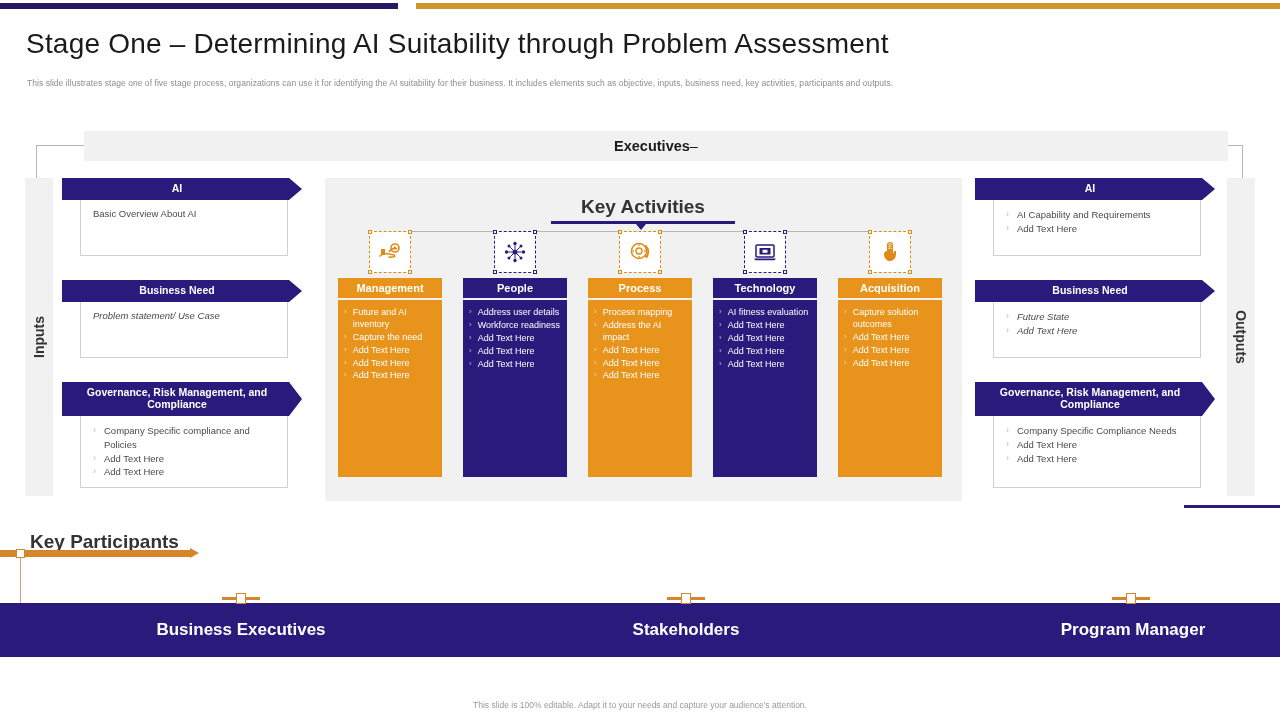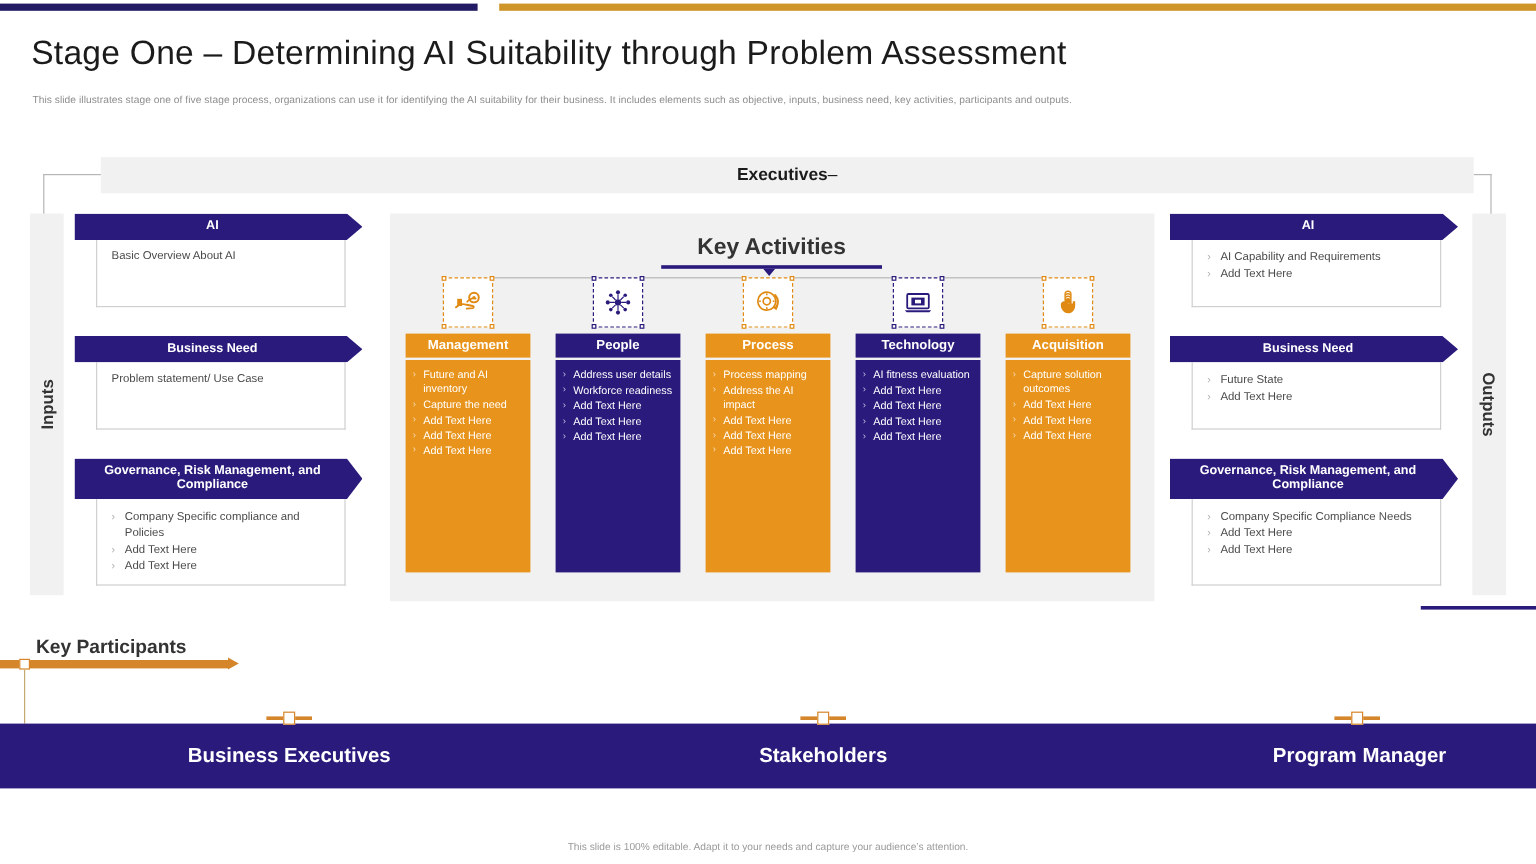--- a/index.html
+++ b/index.html
@@ -73,21 +73,21 @@
   }
   .chev.two { height:34px; }
   .body {
     border:1px solid #d0d0d0; border-top:none; background:#fff;
     padding:8px 10px 16px 12px; margin:0 14px 0 18px;
   }
   .body.plain { font-size:9.5px; color:#4a4a4a; }
   .bul { display:flex; gap:8px; font-size:9.5px; color:#4a4a4a; line-height:1.45; }
   .bul .g { color:#b0b0b0; font-size:9px; }
   .h-ai     .body { height:56px; }
-  .h-bn     .body { height:56px; }
+  .h-bn     .body { height:56px;font-style:italic; }
   .h-grc    .body { height:72px; }
 
   
   .kapanel {
     position:absolute; left:325px; top:178px; width:637px; height:323px;
     background:#f1f1f1;
   }
   .katitle {
     position:absolute; left:553px; top:196px; width:180px;
     text-align:center; font-size:19px; font-weight:700; color:#333;
@@ -133,21 +133,21 @@
   .colbody .bul { color:#fff; font-size:9px; gap:6px; line-height:1.32; margin-bottom:1px; }
   .colbody .bul .g { color:#f4d9ae; font-size:8px; }
   .colbody.nv .bul .g { color:#bcb4dd; }
 
   
   .tree { position:absolute; background:#b6b6b6; }
 
   
   .kp-label {
     position:absolute; left:30px; top:531px;
-    font-size:16px; font-weight:700; color:#333;
+    font-size:19px; font-weight:700; color:#333;
   }
   .kp-bar {
     position:absolute; left:0; top:550px; width:190px; height:7px;
     background:#d5862a;
   }
   .kp-bar::after {
     content:""; position:absolute; right:-9px; top:-2px;
     border-left:9px solid #d5862a;
     border-top:5px solid transparent; border-bottom:5px solid transparent;
   }

